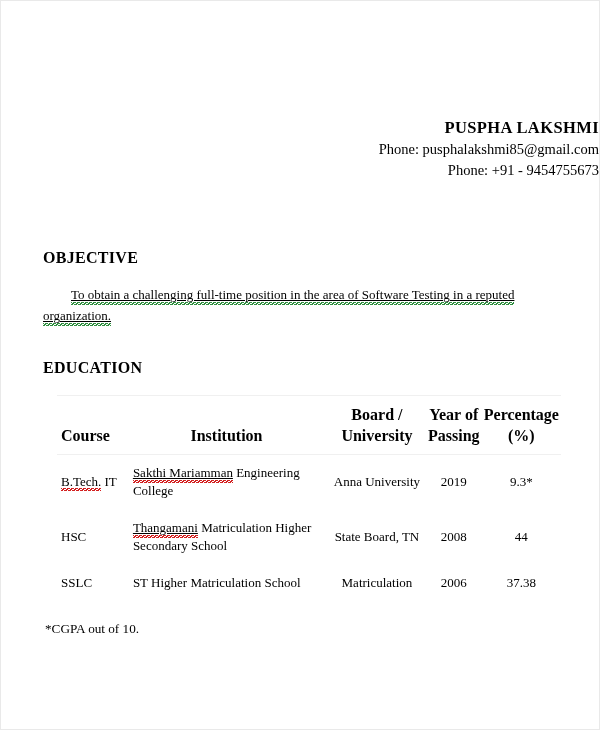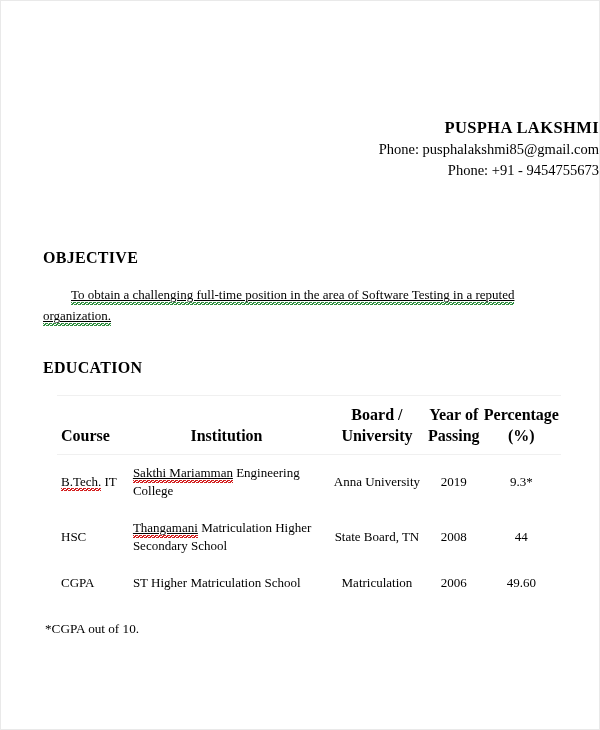--- a/index.html
+++ b/index.html
@@ -225,25 +225,25 @@
           <td class="course-c">HSC</td>
           <td class="inst-c">
             <span class="spell">Thangamani</span><span> Matriculation Higher Secondary School</span>
           </td>
           <td>State Board, TN</td>
           <td>2008</td>
           <td>44</td>
         </tr>
 
         <tr>
-          <td class="course-c">CGPA</td>
+          <td class="course-c">SSLC</td>
           <td class="inst-c">ST Higher Matriculation School</td>
           <td>Matriculation</td>
           <td>2006</td>
-          <td>49.60</td>
+          <td>37.38</td>
         </tr>
 
       </tbody>
     </table>
   </div>
 
   <div class="footnote">*CGPA out of 10.</div>
 
 </div>
 

